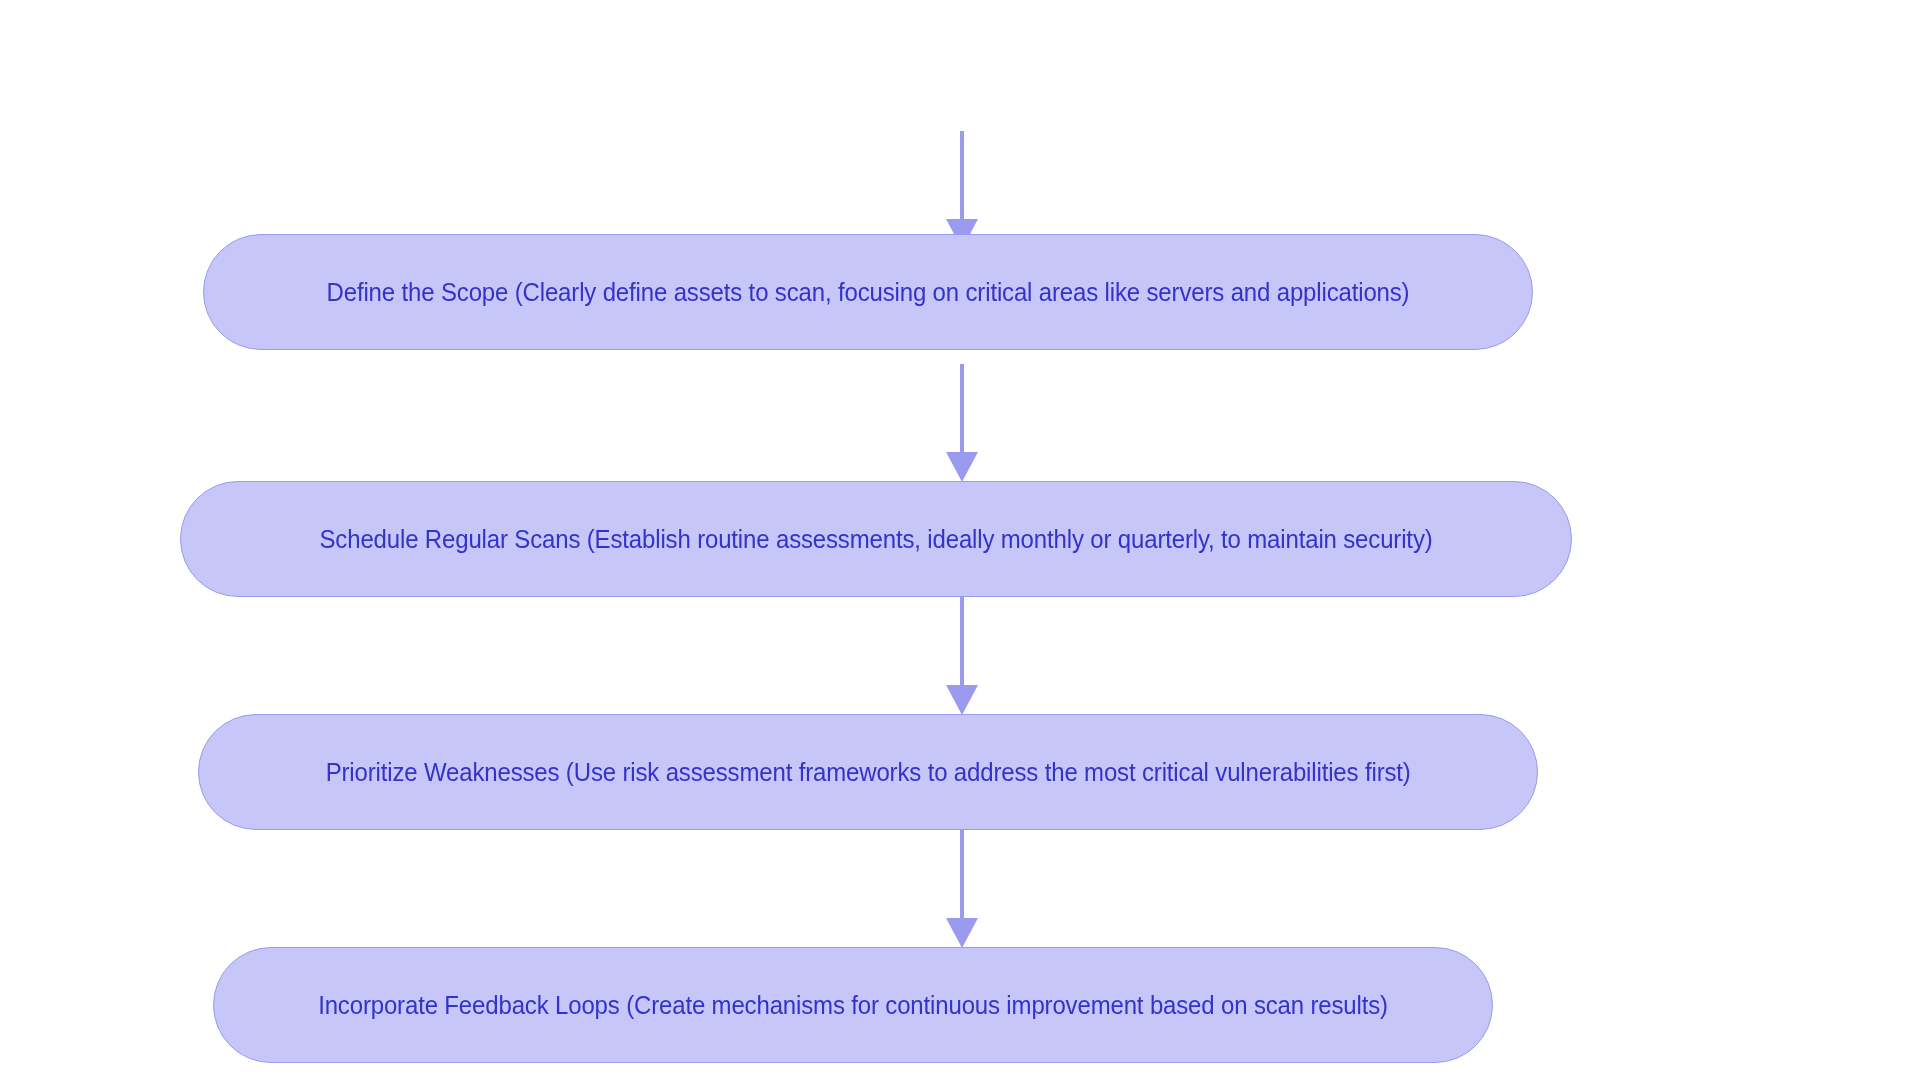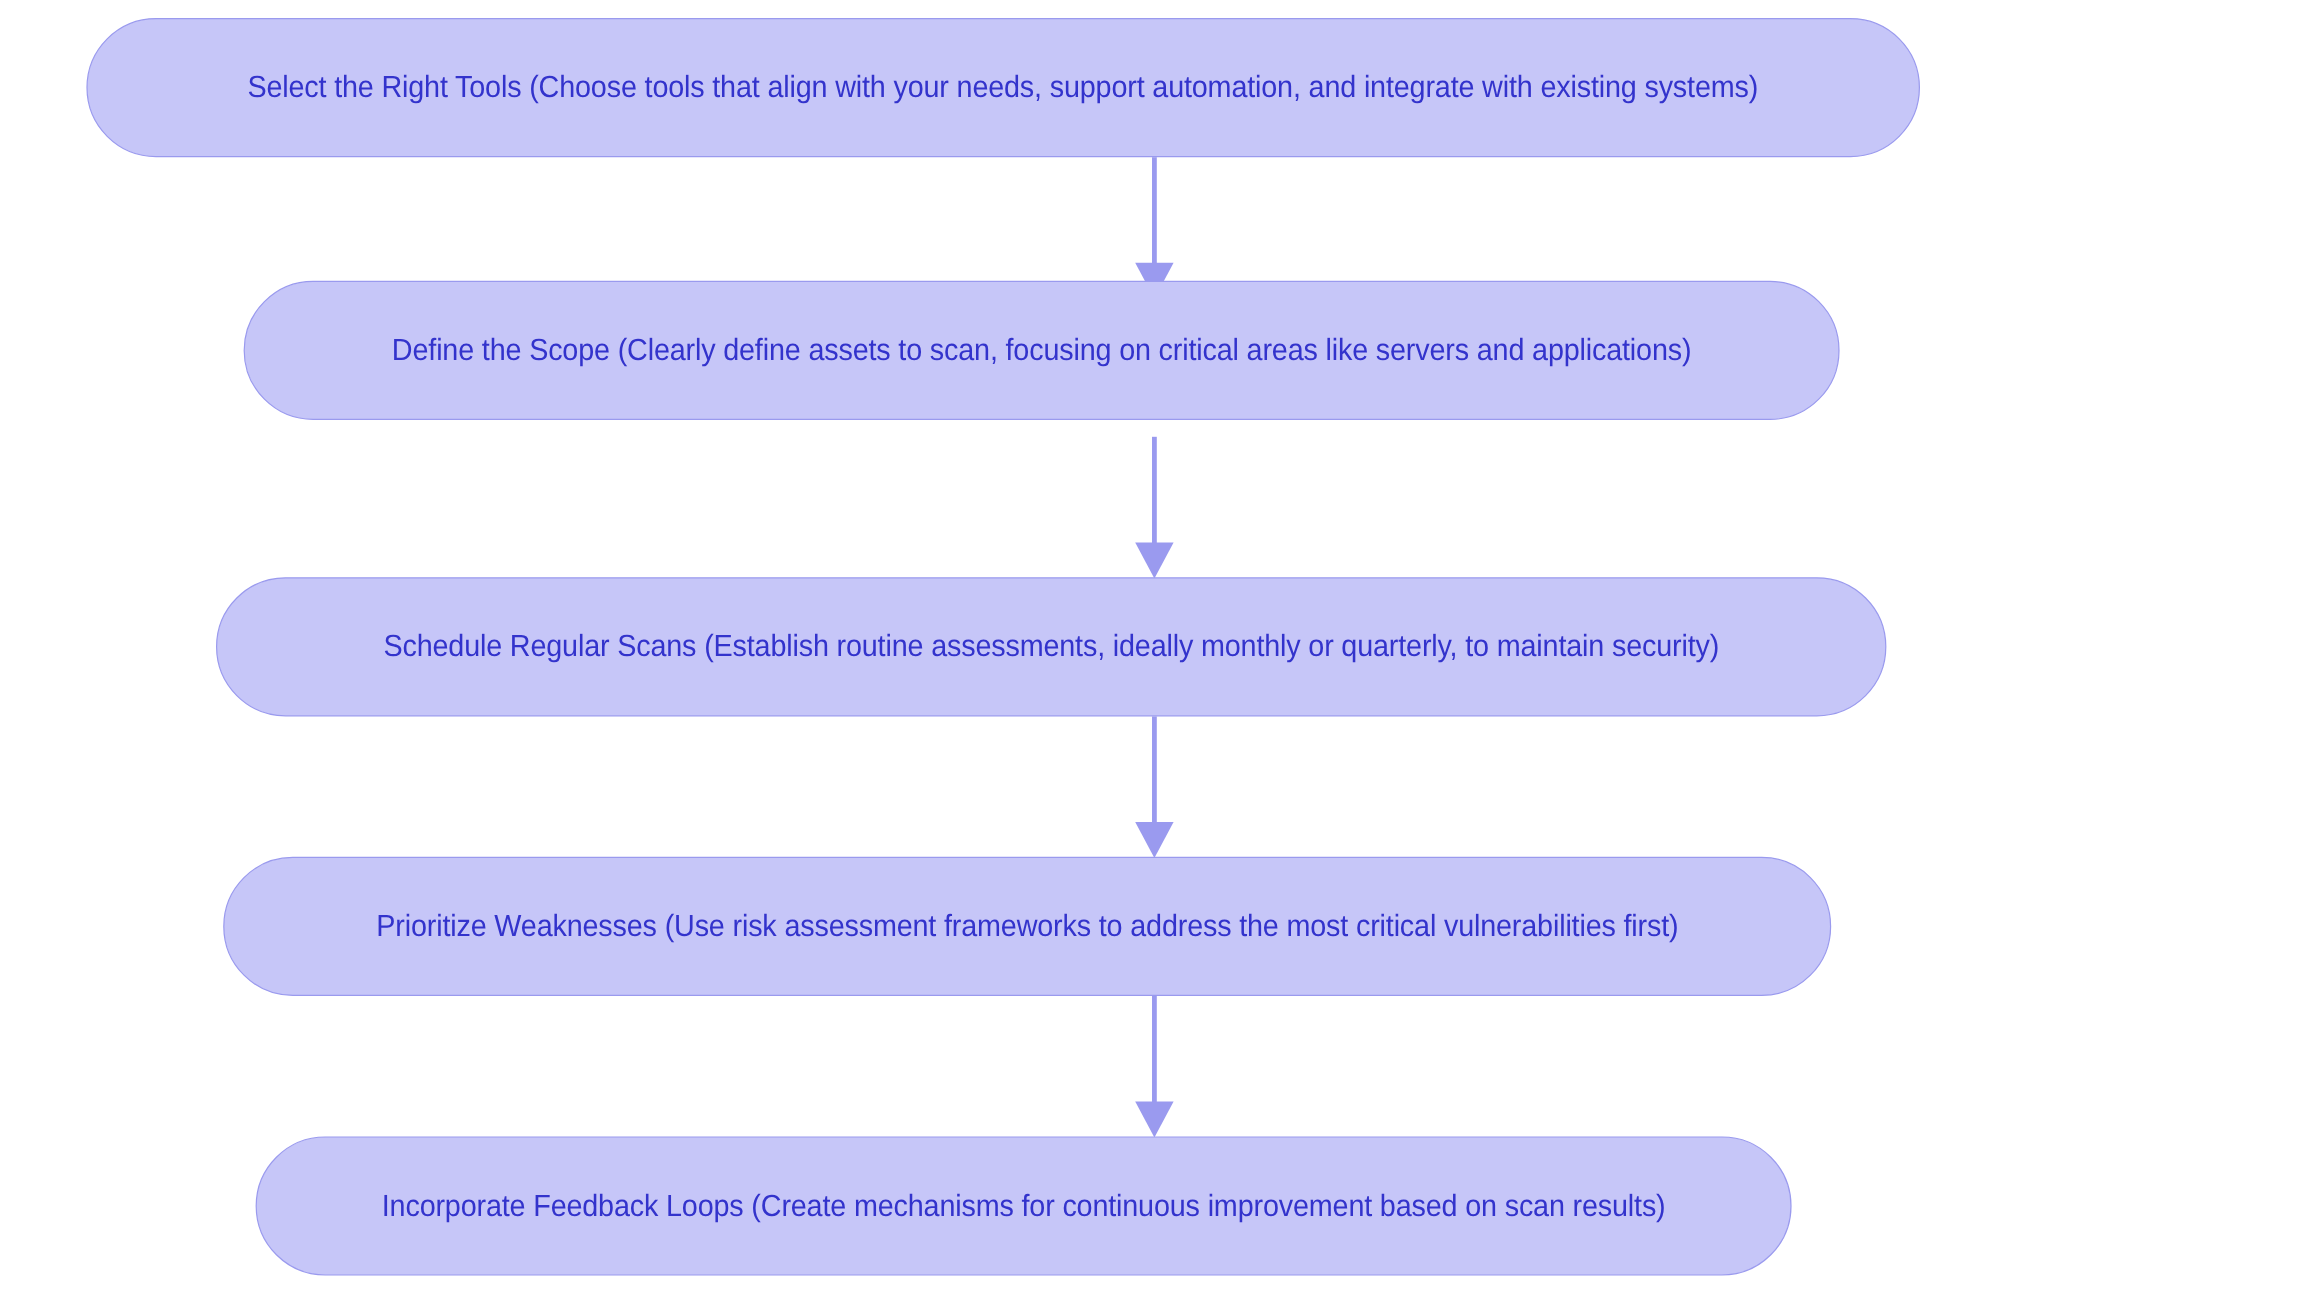--- a/index.html
+++ b/index.html
@@ -76,33 +76,30 @@
     <g>
       <line class="conn-line" x1="962" y1="597" x2="962" y2="688"></line>
       <polygon class="conn-head" points="946,685 978,685 962,715"></polygon>
     </g>
     <g>
       <line class="conn-line" x1="962" y1="830" x2="962" y2="921"></line>
       <polygon class="conn-head" points="946,918 978,918 962,948"></polygon>
     </g>
   </svg>
 
-  <div class="node" style="left:72px; top:15px; width:1528px;">
-    <span class="node-label">Select the Right Tools (Choose tools that align with your needs, support automation, and integrate with existing systems)</span>
-  </div>
 
   <div class="node" style="left:203px; top:234px; width:1330px;">
     <span class="node-label">Define the Scope (Clearly define assets to scan, focusing on critical areas like servers and applications)</span>
   </div>
 
   <div class="node" style="left:180px; top:481px; width:1392px;">
     <span class="node-label">Schedule Regular Scans (Establish routine assessments, ideally monthly or quarterly, to maintain security)</span>
   </div>
 
-  <div class="node" style="left:186px; top:714px; width:1340px;">
+  <div class="node" style="left:198px; top:714px; width:1340px;">
     <span class="node-label">Prioritize Weaknesses (Use risk assessment frameworks to address the most critical vulnerabilities first)</span>
   </div>
 
   <div class="node" style="left:213px; top:947px; width:1280px;">
     <span class="node-label">Incorporate Feedback Loops (Create mechanisms for continuous improvement based on scan results)</span>
   </div>
 
 </div>
 
 </body></html>

